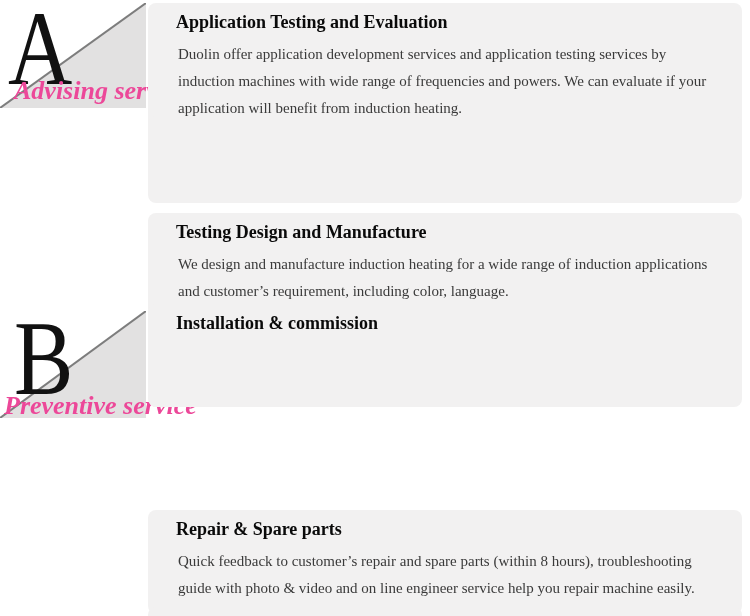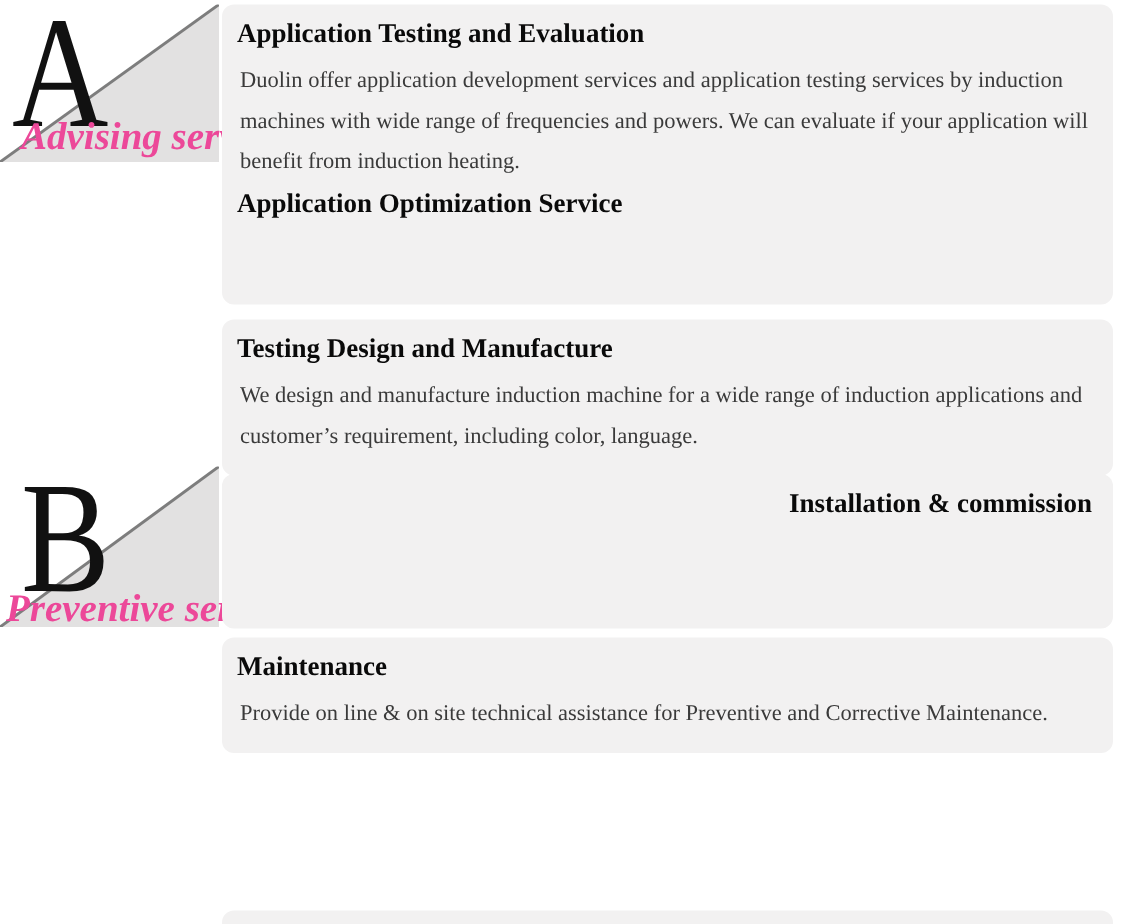--- a/index.html
+++ b/index.html
@@ -17,21 +17,21 @@
   }
 
   
   .card {
     position: absolute;
     left: 148px;
     width: 594px;
     background: #f2f1f1;
     border-radius: 8px;
     box-sizing: border-box;
-    padding: 7px 14px 10px 10px;
+    padding: 7px 14px 10px 28px;
   }
   .card-title {
     font-size: 18px;
     font-weight: bold;
     color: #0a0a0a;
     margin: 0 0 7px 0;
     line-height: 24px;
   }
   .card-body {
     font-size: 15px;
@@ -72,21 +72,21 @@
   #badge-a .badge-letter { left: 8px; top: -7px; }
   #badge-a .badge-label { left: 14px; bottom: 2px; }
 
   #badge-b { top: 311px; width: 146px; height: 107px; }
   #badge-b .badge-letter { left: 14px; top: -5px; }
   #badge-b .badge-label { left: 4px; bottom: -3px; }
 
   #card-1 { top: 3px;   min-height: 100px; }
   #card-2 { top: 116px; min-height: 87px; }
   #card-3 { top: 213px; min-height: 89px; }
-  #card-4 { top: 316px; min-height: 103px; text-align: right; }
+  #card-4 { top: 304px; min-height: 103px; }
   #card-5 { top: 425px; min-height: 77px; }
   #card-6 { top: 510px; min-height: 87px; }
   #card-7 { top: 607px; height: 30px; padding: 0; }
 </style>
 </head>
 <body>
 
 <div class="page">
 
   <div class="badge" id="badge-a">
@@ -106,33 +106,32 @@
     <div class="badge-letter">B</div>
     <div class="badge-label">Preventive service</div>
   </div>
 
   <div class="card" id="card-1">
     <h3 class="card-title">Application Testing and Evaluation</h3>
     <p class="card-body">Duolin offer application development services and application testing services by induction machines with wide range of frequencies and powers. We can evaluate if your application will benefit from induction heating.</p>
   </div>
 
   <div class="card" id="card-2">
-    <h3 class="card-title">Application Optimization Service</h3>
   </div>
 
   <div class="card" id="card-3">
     <h3 class="card-title">Testing Design and Manufacture</h3>
-    <p class="card-body">We design and manufacture induction machine for a wide range of induction applications and customer’s requirement, including color, language.</p>
+    <p class="card-body">We design and manufacture induction heating for a wide range of induction applications and customer’s requirement, including color, language.</p>
   </div>
 
   <div class="card" id="card-4">
     <h3 class="card-title">Installation &amp; commission</h3>
   </div>
 
-  <div class="card" id="card-5">
-    <h3 class="card-title">Maintenance</h3>
-    <p class="card-body">Provide on line &amp; on site technical assistance for Preventive and Corrective Maintenance.</p>
+
+  <div class="card" id="card-6">
+    <h3 class="card-title">Repair &amp; Spare parts</h3>
+    <p class="card-body">Quick feedback to customer’s repair and spare parts (within 8 hours), troubleshooting guide with photo &amp; video and on line engineer service help you repair machine easily.</p>
   </div>
-
 
   <div class="card" id="card-7"></div>
 
 </div>
 
 </body></html>

